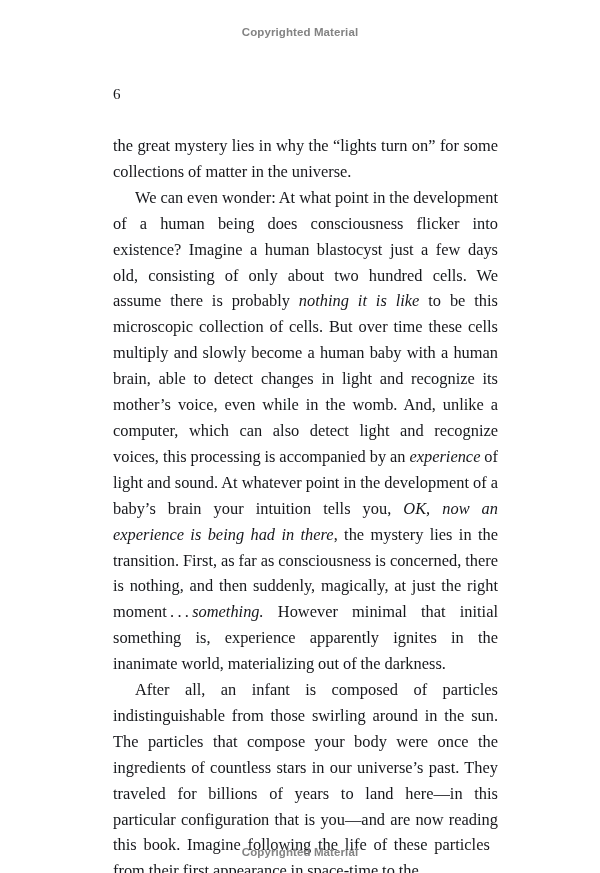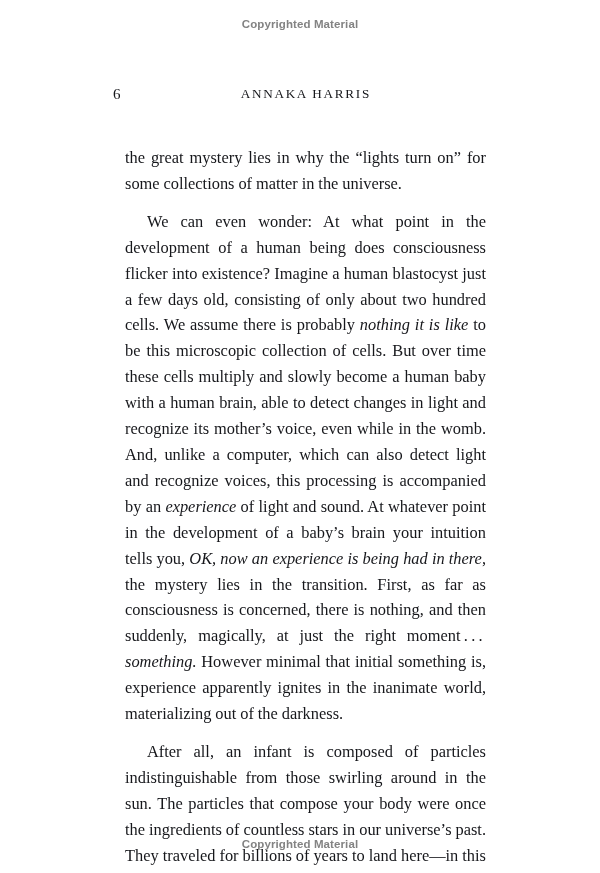--- a/index.html
+++ b/index.html
@@ -23,20 +23,21 @@
   .watermark {
     position: absolute;
     left: 0;
     width: 600px;
     text-align: center;
     font-family: "Liberation Sans", "DejaVu Sans", sans-serif;
     font-size: 11.5px;
     font-weight: 600;
     letter-spacing: 0.1px;
     color: #838383;
+    margin-top: 8px;
     -webkit-font-smoothing: none;
   }
   .watermark-top { top: 18px; }
   .watermark-bottom { top: 838px; }
 
   .running-head {
     position: absolute;
     top: 86px;
     left: 113px;
     width: 384px;
@@ -63,21 +64,21 @@
     font-family: "Liberation Serif", "DejaVu Serif", serif;
   }
 
   .textblock {
     position: absolute;
     left: 113px;
     top: 133px;
     width: 385px;
   }
   .textblock p {
-    margin: 12px;
+    margin: 0;
     text-align: justify;
     text-justify: inter-word;
     font-size: 16.4px;
     line-height: 25.9px;
     color: #16171b;
     hyphens: manual;
     word-spacing: -0.2px;
   }
   .textblock p.indent {
     text-indent: 22px;
@@ -87,21 +88,20 @@
 </style>
 </head>
 <body>
 
 <div class="page">
 
   <div class="watermark watermark-top">Copyrighted Material</div>
 
   <div class="running-head">
     <span class="folio">6</span>
-    <span class="head-title">ANNAKA HARRIS</span>
   </div>
 
   <div class="textblock">
       <p><span>the great mystery lies in why the “lights turn on” for some collections of matter in the universe.</span></p>
       <p class="indent"><span>We can even wonder: At what point in the development of a human being does consciousness flicker into existence? Imagine a human blastocyst just a few days old, consisting of only about two hundred cells. We assume there is probably </span><em>nothing it is like</em><span> to be this microscopic collection of cells. But over time these cells multiply and slowly become a human baby with a human brain, able to detect changes in light and recognize its mother’s voice, even while in the womb. And, unlike a computer, which can also detect light and recognize voices, this processing is accompanied by an </span><em>experience</em><span> of light and sound. At whatever point in the development of a baby’s brain your intuition tells you, </span><em>OK, now an experience is being had in there</em><span>, the mystery lies in the transition. First, as far as consciousness is concerned, there is nothing, and then suddenly, magically, at just the right moment . . . </span><em>something.</em><span> However minimal that initial something is, experience apparently ignites in the inanimate world, materializing out of the darkness.</span></p>
       <p class="indent"><span>After all, an infant is composed of particles indistinguishable from those swirling around in the sun. The particles that compose your body were once the ingredients of countless stars in our universe’s past. They traveled for billions of years to land here—in this particular configuration that is you—and are now reading this book. Imagine following the life of these particles from their first appearance in space-time to the</span></p>
     </div>
 
   <div class="watermark watermark-bottom">Copyrighted Material</div>
 

